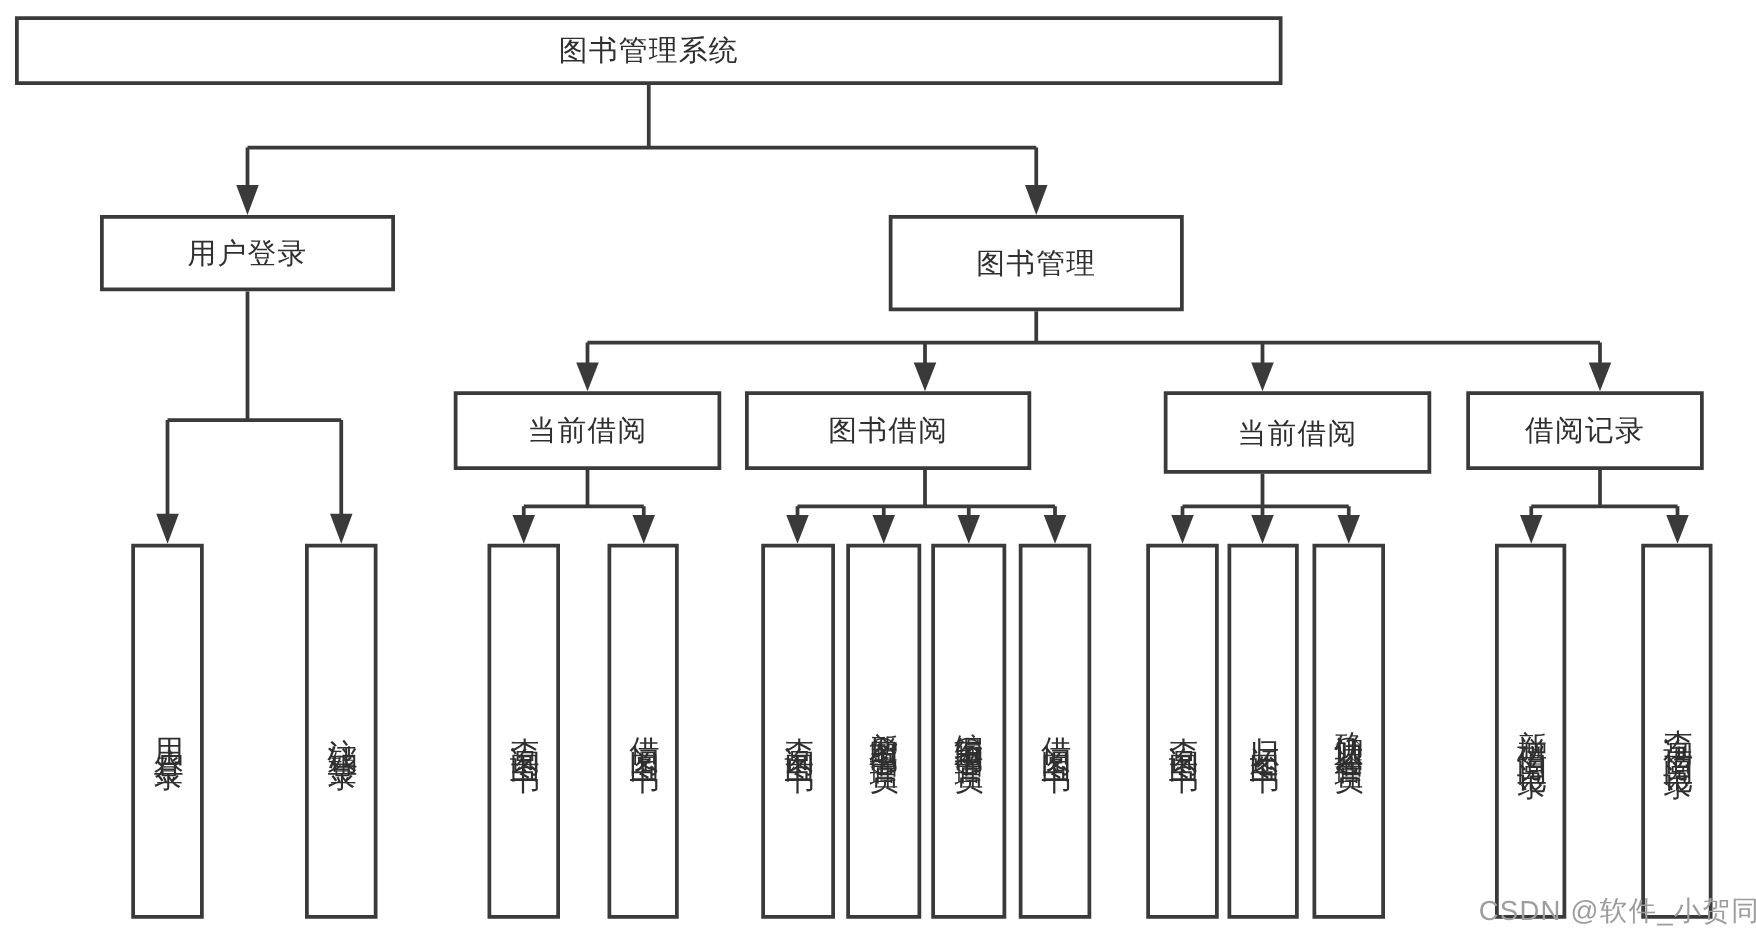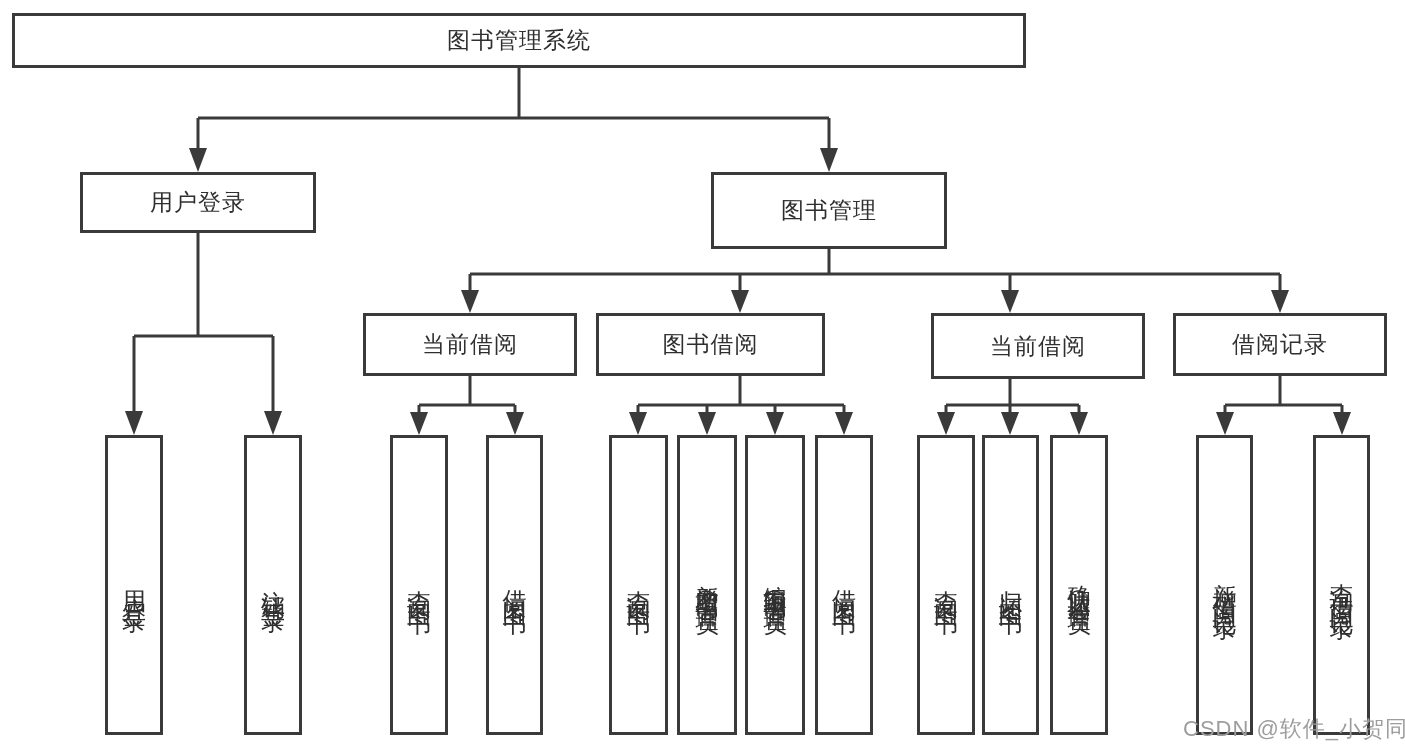--- a/index.html
+++ b/index.html
@@ -92,21 +92,21 @@
   </svg>
 
   <div class="box h" style="left:12px;top:13px;width:1014px;height:55px">图书管理系统</div>
 
   <div class="box h" style="left:80px;top:172px;width:236px;height:61px">用户登录</div>
   <div class="box h" style="left:711px;top:172px;width:236px;height:77px">图书管理</div>
 
   <div class="box h" style="left:363px;top:313px;width:214px;height:63px">当前借阅</div>
   <div class="box h" style="left:596px;top:313px;width:229px;height:63px">图书借阅</div>
   <div class="box h" style="left:931px;top:313px;width:214px;height:66px">当前借阅</div>
-  <div class="box h" style="left:1173px;top:313px;width:214px;height:63px">借阅记录</div>
+  <div class="box h" style="left:1173px;top:313px;width:190px;height:63px">借阅记录</div>
 
   <div class="box v" style="left:105px;width:58px">用户登录</div>
   <div class="box v" style="left:244px;width:58px">注销登录</div>
 
   <div class="box v" style="left:390px;width:58px">查询图书</div>
   <div class="box v" style="left:486px;width:57px">借阅图书</div>
 
   <div class="box v" style="left:609px;width:59px">查询图书</div>
   <div class="box v tight" style="left:677px;width:60px">新增图书（管理员）</div>
   <div class="box v tight" style="left:745px;width:60px">编辑图书（管理员）</div>

